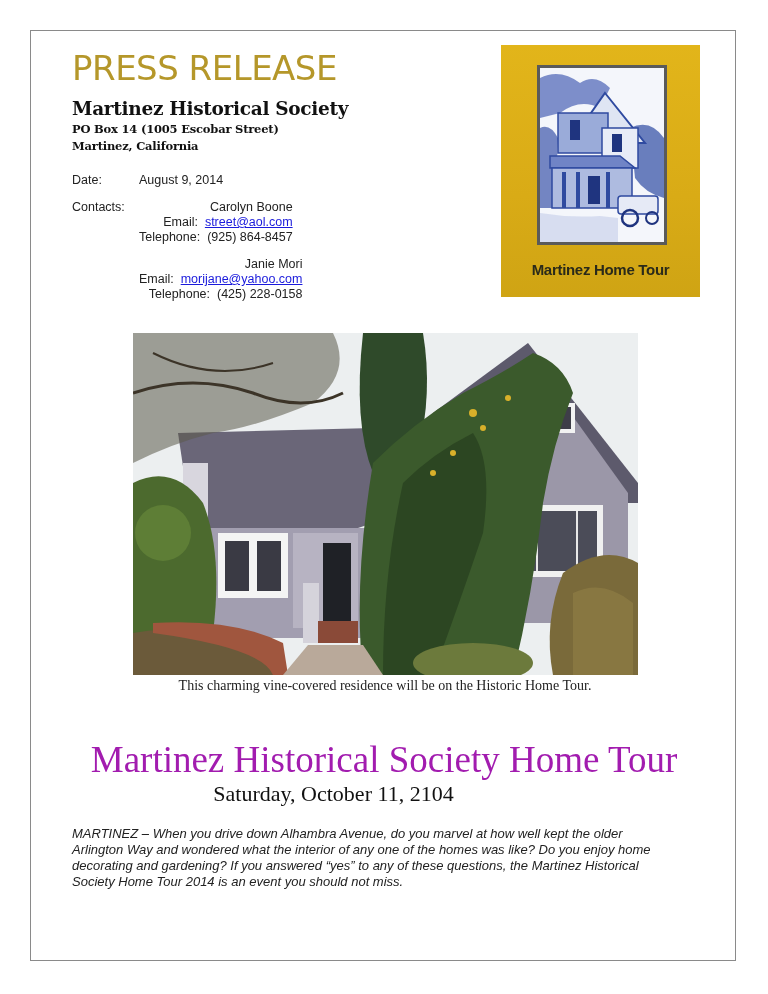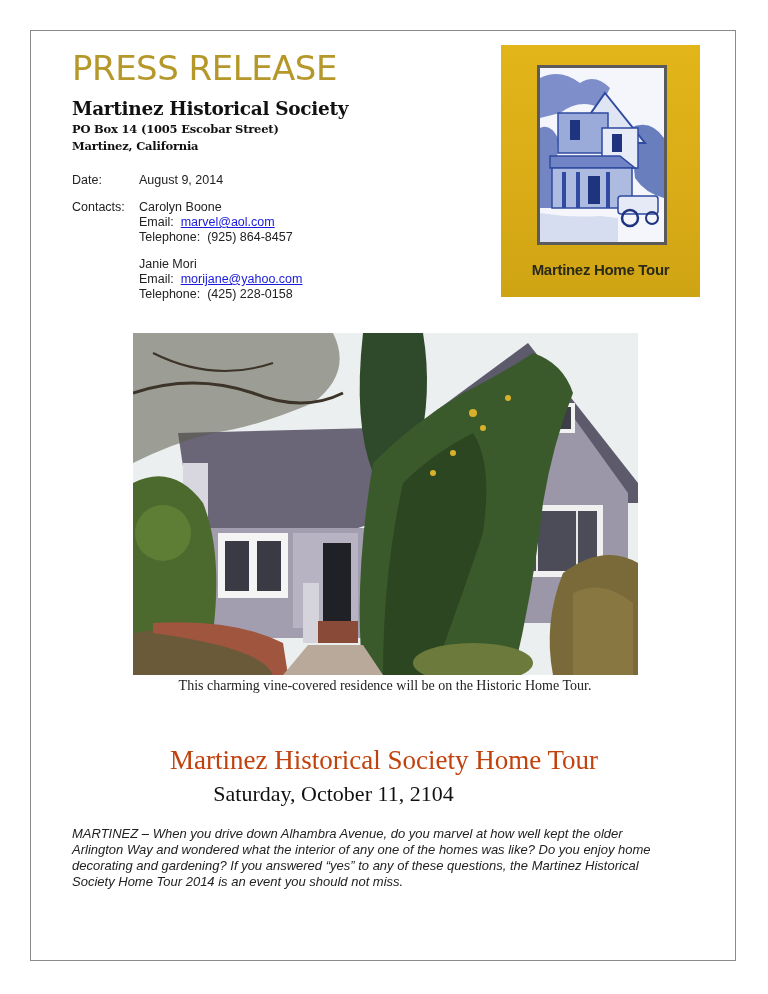--- a/index.html
+++ b/index.html
@@ -3,28 +3,28 @@
 <meta charset="utf-8">
 <style>
   html, body { margin: 0; padding: 0; background: #ffffff; }
   body { width: 768px; height: 994px; position: relative; overflow: hidden; font-family: "Liberation Sans", sans-serif; color: #1a1a1a; }
   .page { position: absolute; left: 30px; top: 30px; width: 706px; height: 931px; border: 1px solid #8a8a8a; box-sizing: border-box; background: #fff; }
   .pr-title { position: absolute; left: 72px; top: 48px; font-family: "DejaVu Sans", sans-serif; font-size: 34px; color: #b5972a; letter-spacing: -0.5px; line-height: 40px; font-weight: normal; }
   .org-name { position: absolute; left: 72px; top: 98px; font-family: "DejaVu Serif", serif; font-weight: bold; font-size: 18.5px; color: #111; line-height: 22px; letter-spacing: -0.3px; }
   .org-addr { position: absolute; left: 72px; top: 121px; font-family: "DejaVu Serif", serif; font-weight: bold; font-size: 11.5px; line-height: 17px; color: #111; letter-spacing: -0.2px; }
   .meta { position: absolute; left: 72px; font-size: 12.5px; line-height: 15px; color: #222; }
   .meta-label { position: absolute; left: 0; }
-  .meta-val { position: absolute; left: 67px; white-space: nowrap; }
+  .meta-val { position: absolute; left: 67px; white-space: nowrap; text-align: right; }
   .link { color: #1a1adc; text-decoration: underline; }
   .logo { position: absolute; left: 501px; top: 45px; width: 199px; height: 252px; background: linear-gradient(180deg, #e2b51a 0%, #d9ab16 60%, #cfa414 100%); }
   .logo-frame { position: absolute; left: 36px; top: 20px; width: 130px; height: 180px; background: #f6f7fb; border: 3px solid #5a5a5a; box-sizing: border-box; overflow: hidden; }
   .logo-caption { position: absolute; left: 0; width: 199px; top: 216px; text-align: center; font-family: "Liberation Sans", sans-serif; font-weight: bold; font-size: 15px; color: #2a2a1a; letter-spacing: -0.3px; }
   .photo { position: absolute; left: 133px; top: 333px; width: 505px; height: 342px; overflow: hidden; background: #e8e8e8; }
   .caption { position: absolute; left: 100px; width: 570px; top: 677px; text-align: center; font-family: "Liberation Serif", serif; font-size: 14px; line-height: 17px; color: #222; }
-  .event-title { position: absolute; left: 0; width: 768px; top: 742px; text-align: center; font-family: "Liberation Serif", serif; font-size: 27px; line-height: 36px; color: #c2410c; }
+  .event-title { position: absolute; left: 0; width: 768px; top: 742px; text-align: center; font-family: "Liberation Serif", serif; font-size: 37px; line-height: 36px; color: #a21caf; }
   .event-date { position: absolute; left: 0; width: 667px; top: 781px; text-align: center; font-family: "Liberation Serif", serif; font-size: 22px; line-height: 26px; color: #111; }
   .body-text { position: absolute; left: 72px; top: 826px; width: 640px; font-size: 13px; line-height: 16px; color: #222; font-style: italic; }
   .body-line { display: block; white-space: nowrap; }
 </style>
 </head>
 <body>
 
 <div class="page"></div>
 
 <div class="pr-title">PRESS RELEASE</div>
@@ -38,21 +38,21 @@
   <span class="meta-label">Date:</span>
   <span class="meta-val">August 9, 2014</span>
 </div>
 
 <div class="meta" style="top:200px;">
   <span class="meta-label">Contacts:</span>
   <div class="meta-val">
     <div>Carolyn Boone</div>
     <div>
       <span>Email:</span>&nbsp;
-      <span class="link">marvel@aol.com</span>
+      <span class="link">street@aol.com</span>
     </div>
     <div>
       <span>Telephone:</span>&nbsp;
       <span>(925) 864-8457</span>
     </div>
   </div>
 </div>
 
 <div class="meta" style="top:257px;">
   <div class="meta-val">

